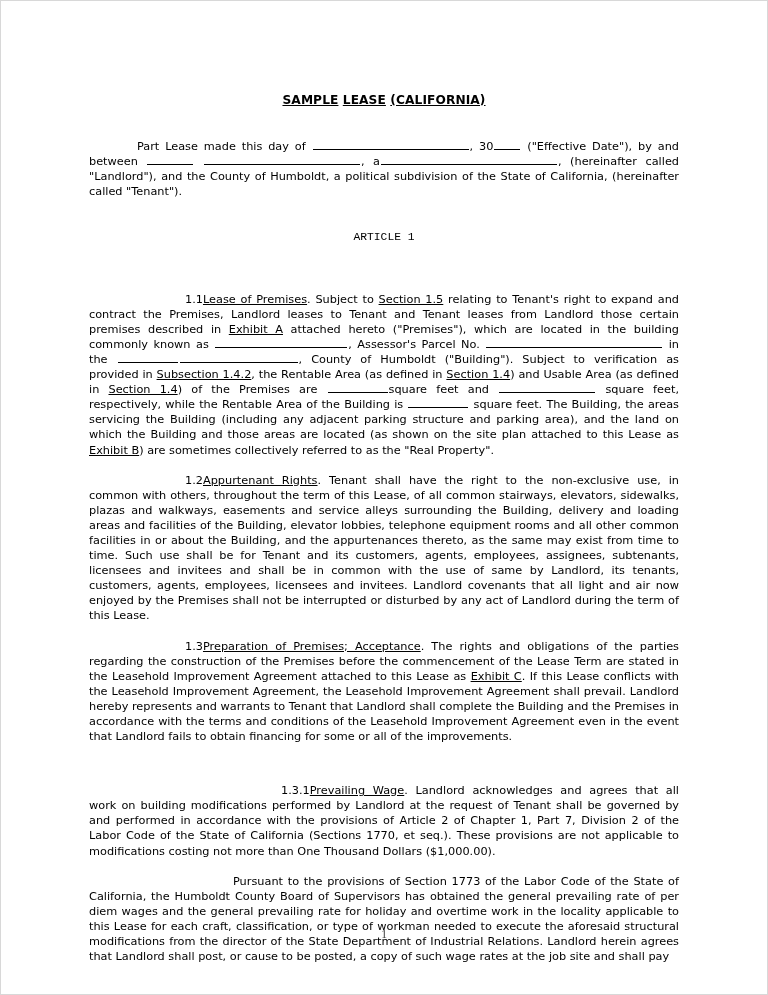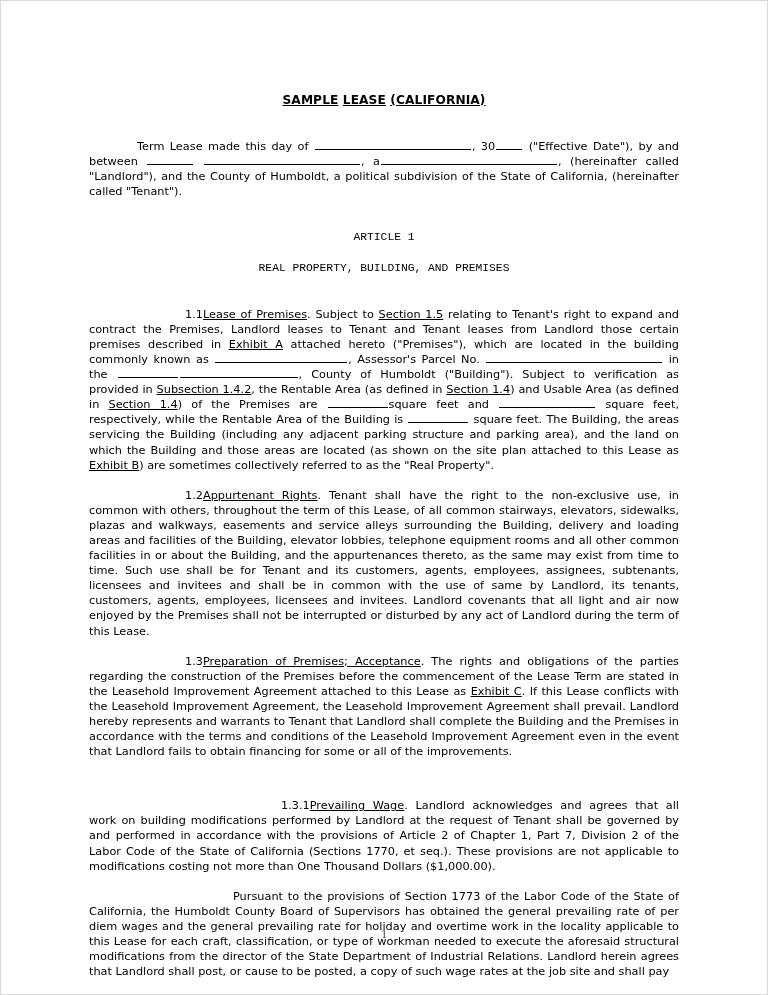--- a/index.html
+++ b/index.html
@@ -93,34 +93,33 @@
   <div class="doc-title">
     <span class="u">SAMPLE</span>
     <span> </span><span class="u">LEASE</span>
     <span> </span><span class="u">(CALIFORNIA)</span>
   </div>
 
   <div class="spacer-md"></div>
   <div class="spacer-sm"></div>
 
   <p class="para indent-1">
-    <span>Term Lease made this day of</span>
+    <span>Part Lease made this day of</span>
     <span class="blank b-huge"></span><span>, 30</span><span class="blank b-xs"></span><span> ("Effective Date"), by and between</span>
     <span class="blank b-sm"></span>
     <span class="blank b-huge"></span><span>, a</span><span class="blank b-wide"></span><span>, (hereinafter called "Landlord"), and the County of Humboldt, a political subdivision of the State of California, (hereinafter called "Tenant").</span>
   </p>
 
   <div class="spacer-md"></div>
   <div class="spacer-sm"></div>
 
   <p class="para centered">ARTICLE 1</p>
 
   <div class="spacer-sm"></div>
 
-  <p class="para centered">REAL PROPERTY, BUILDING, AND PREMISES</p>
 
   <div class="spacer-md"></div>
   <div class="spacer-sm"></div>
 
   <p class="para indent-1">
     <span class="secnum">1.1</span><u>Lease of Premises</u><span>.  Subject to </span><u>Section 1.5</u><span> relating to Tenant's right to expand and contract the Premises, Landlord leases to Tenant and Tenant leases from Landlord those certain premises described in </span><u>Exhibit A</u><span> attached hereto ("Premises"), which are located in the building commonly known as </span><span class="blank b-xxl"></span><span>, Assessor's Parcel No. </span><span class="blank b-wide"></span><span> in the </span><span class="blank b-md"></span><span class="blank b-xl"></span><span>, County of Humboldt ("Building").  Subject to verification as provided in </span><u>Subsection 1.4.2</u><span>, the Rentable Area (as defined in </span><u>Section 1.4</u><span>) and Usable Area (as defined in </span><u>Section 1.4</u><span>) of the Premises are </span><span class="blank b-md"></span><span>square feet and </span><span class="blank b-lg"></span><span> square feet, respectively, while the Rentable Area of the Building is </span><span class="blank b-md"></span><span> square feet.  The Building, the areas servicing the Building (including any adjacent parking structure and parking area), and the land on which the Building and those areas are located (as shown on the site plan attached to this Lease as </span><u>Exhibit B</u><span>) are sometimes collectively referred to as the "Real Property".</span>
   </p>
 
   <div class="spacer-sm"></div>
 

